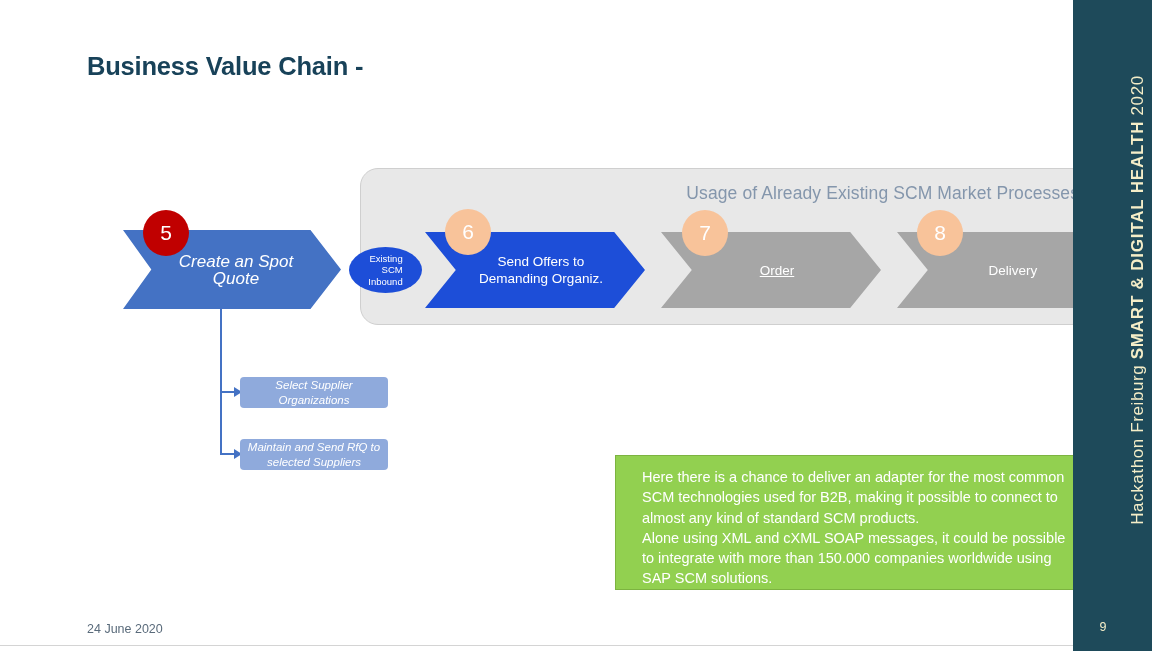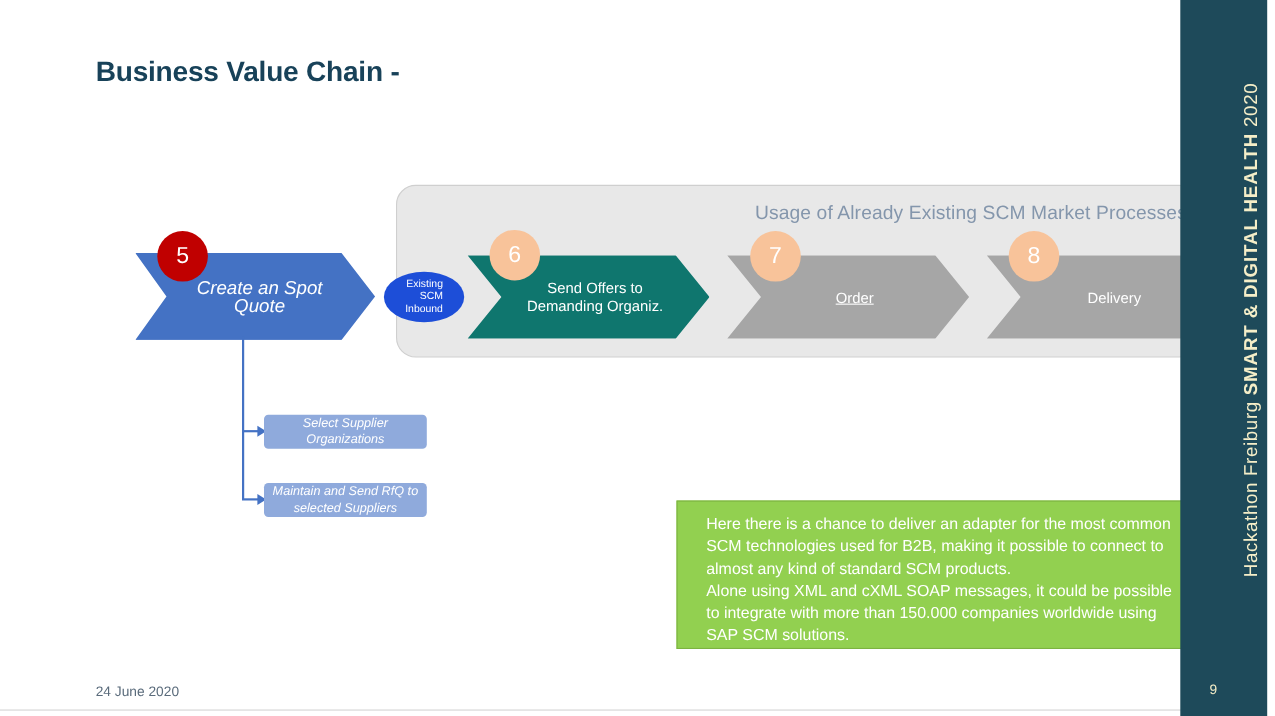--- a/index.html
+++ b/index.html
@@ -99,21 +99,21 @@
     font-size: 17px;
     padding-left: 16px;
     font-style: italic;
   }
 
   #chevron-send-offers {
     left: 425px;
     top: 232px;
     width: 220px;
     height: 76px;
-    background: #0f766e;
+    background: #1d4ed8;
     clip-path: polygon(0 0, 86% 0, 100% 50%, 86% 100%, 0 100%, 14% 50%);
   }
   #chevron-send-offers .chev-label { padding-left: 20px; }
 
   #chevron-order {
     left: 661px;
     top: 232px;
     width: 220px;
     height: 76px;
     background: #a6a6a6;

